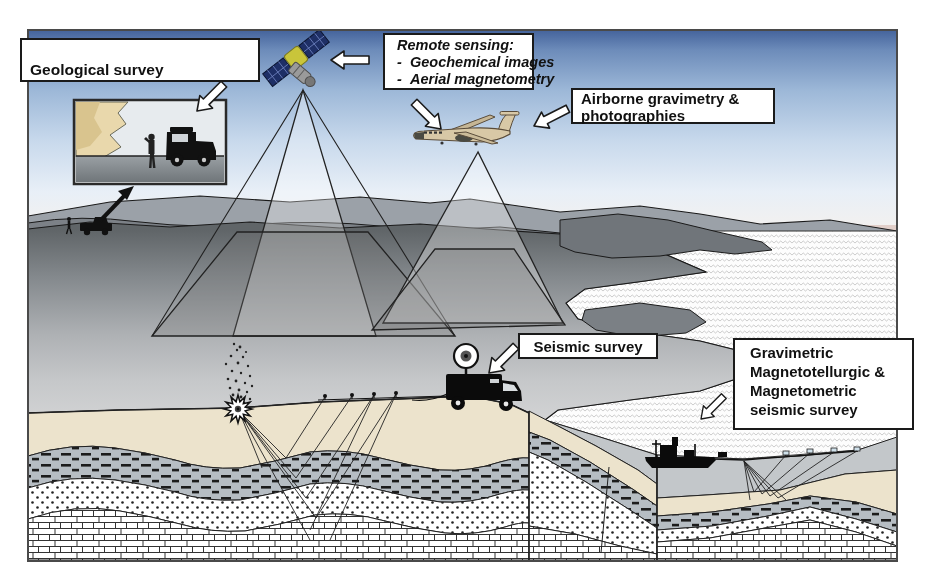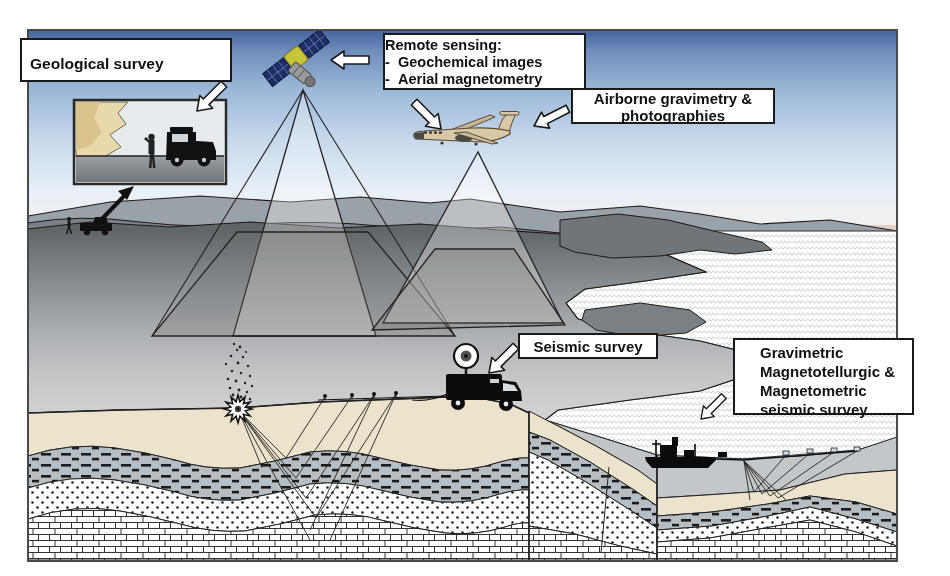--- a/index.html
+++ b/index.html
@@ -2,31 +2,31 @@
 <html><head>
 <meta charset="utf-8">
 <style>
   html,body{margin:0;padding:0;background:#fff;}
   #stage{position:relative;width:950px;height:576px;background:#fff;overflow:hidden;
          font-family:"Liberation Sans",sans-serif;}
   #artwork{position:absolute;left:0;top:0;z-index:1;}
   .callout{position:absolute;z-index:3;background:#fff;border:2px solid #1a1a1a;
            color:#111;font-weight:700;box-sizing:border-box;}
   .callout .ln{display:block;white-space:nowrap;}
-  #box-geological{left:20px;top:38px;width:212px;height:44px;padding:14px 8px;
+  #box-geological{left:20px;top:38px;width:240px;height:44px;padding:20px 8px;
                   font-size:15.5px;line-height:19px;}
-  #box-remote{left:383px;top:33px;width:203px;height:57px;padding:2px 0;
-              font-size:14.5px;line-height:17px;}
+  #box-remote{left:383px;top:33px;width:151px;height:57px;padding:2px 12px;
+              font-size:14.5px;line-height:17px;font-style:italic;}
   #box-remote .bullet-row{display:flex;}
   #box-remote .dash{width:13px;flex:0 0 13px;}
   #box-airborne{left:571px;top:88px;width:204px;height:36px;padding:1px 8px;
-                font-size:15px;line-height:16.5px;text-align:center;}
+                font-size:15px;line-height:16.5px;}
   #box-seismic{left:518px;top:333px;width:140px;height:26px;padding:1px 6px;
                font-size:15px;line-height:21px;text-align:center;}
-  #box-marine{left:733px;top:338px;width:181px;height:77px;padding:3px 25px;
+  #box-marine{left:733px;top:338px;width:181px;height:92px;padding:3px 15px;
               font-size:15px;line-height:19px;}
 </style>
 </head>
 <body>
 
 <div id="stage">
 
 <svg id="artwork" width="950" height="576" viewBox="0 0 950 576" xmlns="http://www.w3.org/2000/svg">
   <defs>
     <linearGradient id="skyGrad" x1="0" y1="30" x2="0" y2="232" gradientUnits="userSpaceOnUse">

